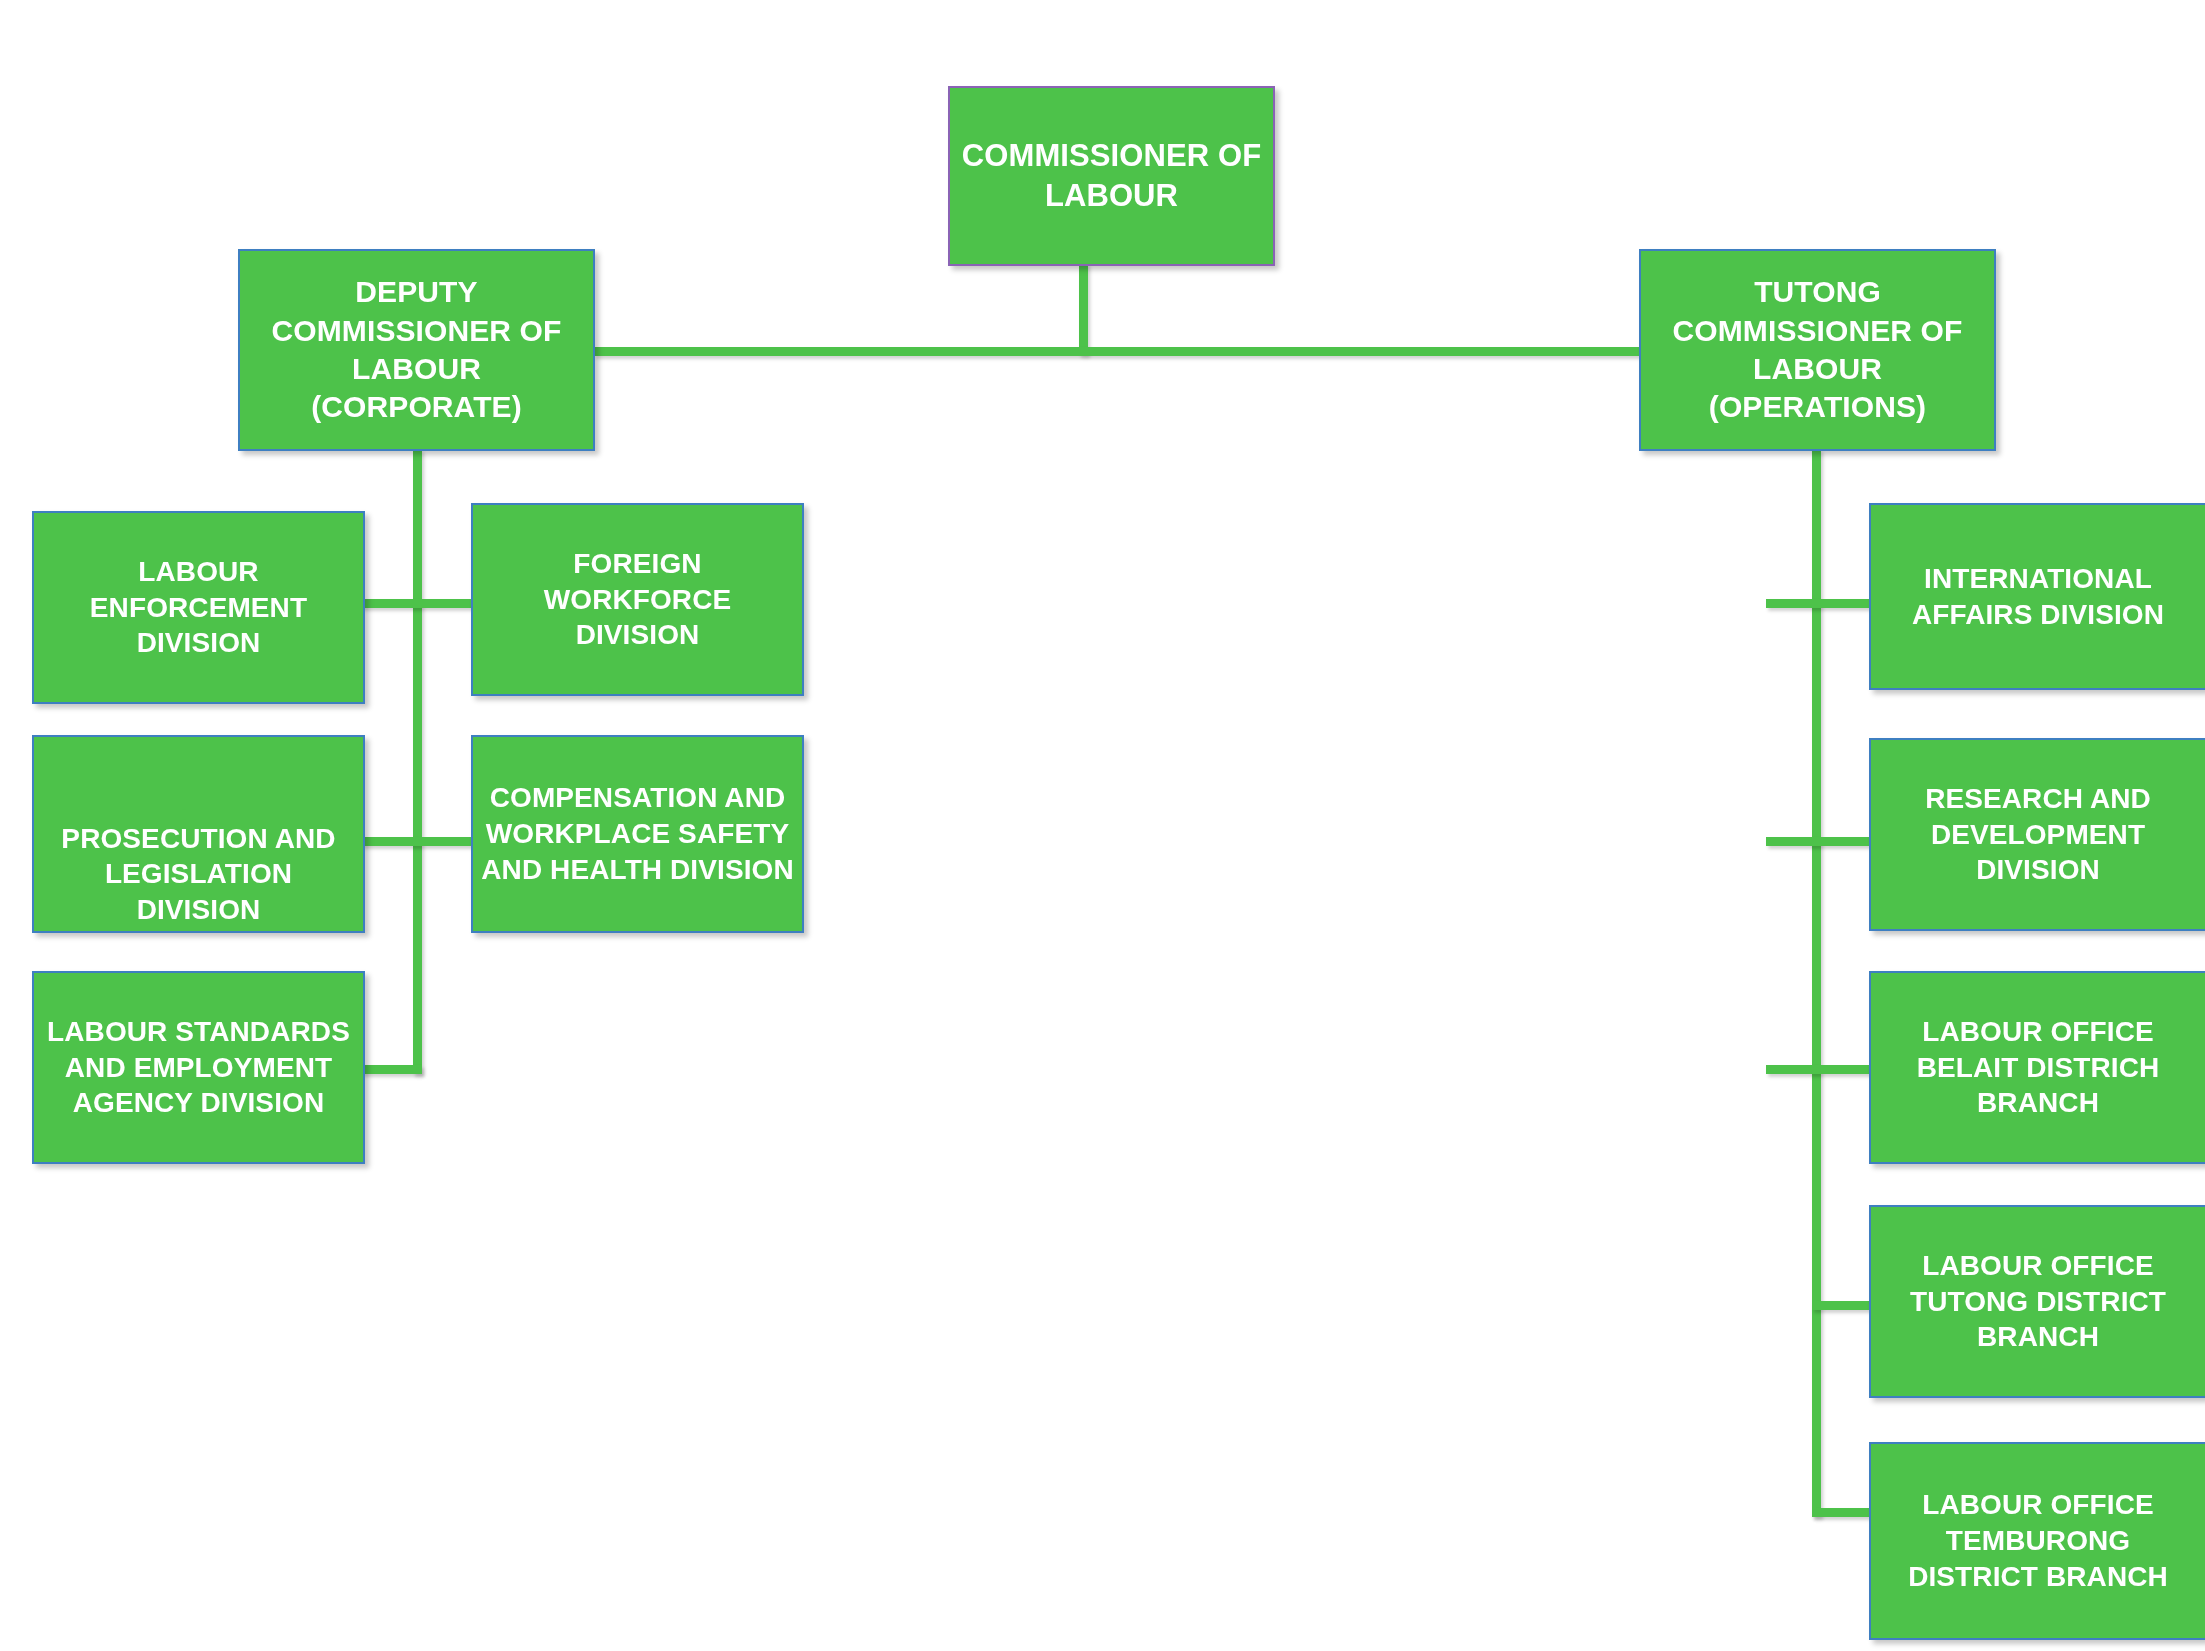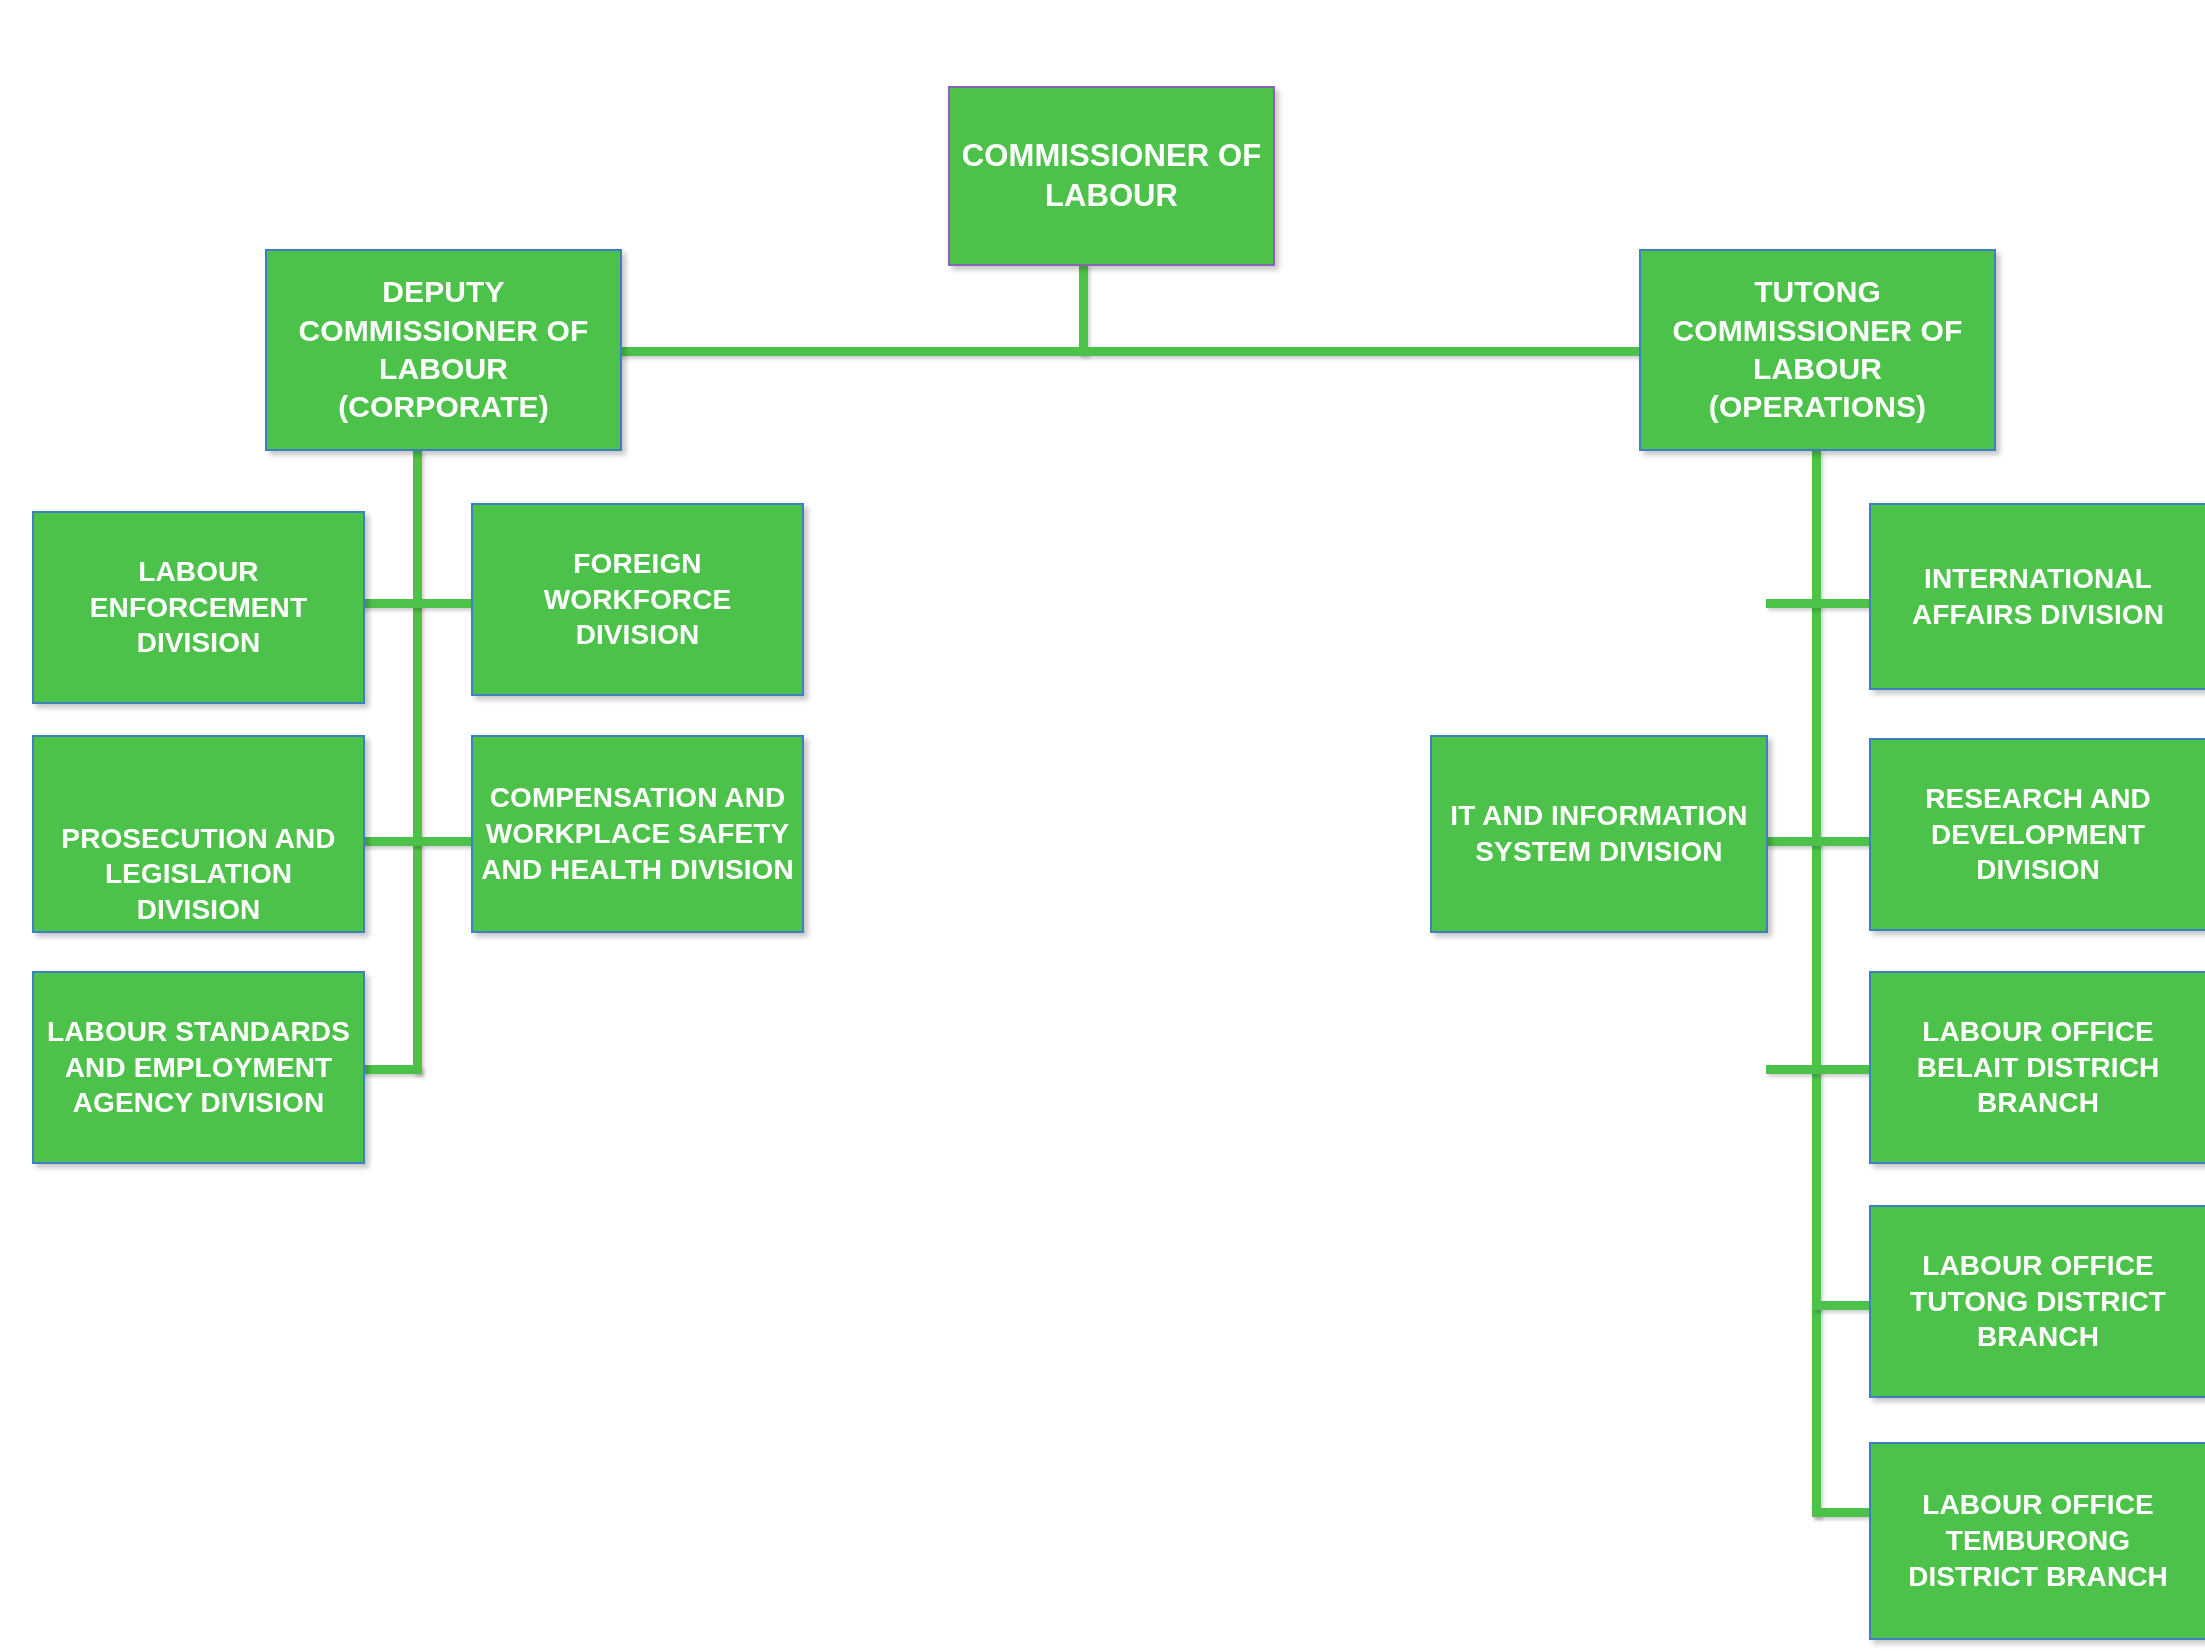--- a/index.html
+++ b/index.html
@@ -74,21 +74,21 @@
   <div class="conn" style="left:1766px; top:599px; width:131px; height:8.7px;"></div>
   <div class="conn" style="left:1766px; top:837px; width:131px; height:8.7px;"></div>
   <div class="conn" style="left:1766px; top:1065px; width:131px; height:8.7px;"></div>
   <div class="conn" style="left:1812px; top:1301px; width:84px; height:8.7px;"></div>
   <div class="conn" style="left:1812px; top:1508px; width:84px; height:8.7px;"></div>
 
   <div class="node root t-root" style="left:948px; top:86px; width:327px; height:180px;">
     <span class="label">COMMISSIONER OF LABOUR</span>
   </div>
 
-  <div class="node t-deputy" style="left:238px; top:249px; width:357px; height:202px;margin-left:27px;">
+  <div class="node t-deputy" style="left:238px; top:249px; width:357px; height:202px;">
     <span class="label">DEPUTY COMMISSIONER OF LABOUR (CORPORATE)</span>
   </div>
 
   <div class="node t-deputy" style="left:1639px; top:249px; width:357px; height:202px;">
     <span class="label">TUTONG COMMISSIONER OF LABOUR (OPERATIONS)</span>
   </div>
 
   <div class="node t-div" style="left:32px; top:503px; width:333px; height:193px;margin-top:8px;">
     <span class="label">LABOUR ENFORCEMENT DIVISION</span>
   </div>
@@ -103,23 +103,20 @@
 
   <div class="node t-div" style="left:471px; top:503px; width:333px; height:193px;">
     <span class="label">FOREIGN WORKFORCE DIVISION</span>
   </div>
 
   <div class="node t-div" style="left:471px; top:735px; width:333px; height:198px;">
     <span class="label">COMPENSATION AND WORKPLACE SAFETY AND HEALTH DIVISION</span>
   </div>
 
 
-  <div class="node t-div" style="left:1430px; top:735px; width:338px; height:198px;">
-    <span class="label">IT AND INFORMATION SYSTEM DIVISION</span>
-  </div>
 
 
   <div class="node t-div" style="left:1869px; top:503px; width:338px; height:187px;">
     <span class="label">INTERNATIONAL AFFAIRS DIVISION</span>
   </div>
 
   <div class="node t-div" style="left:1869px; top:738px; width:338px; height:193px;">
     <span class="label">RESEARCH AND DEVELOPMENT DIVISION</span>
   </div>
 

